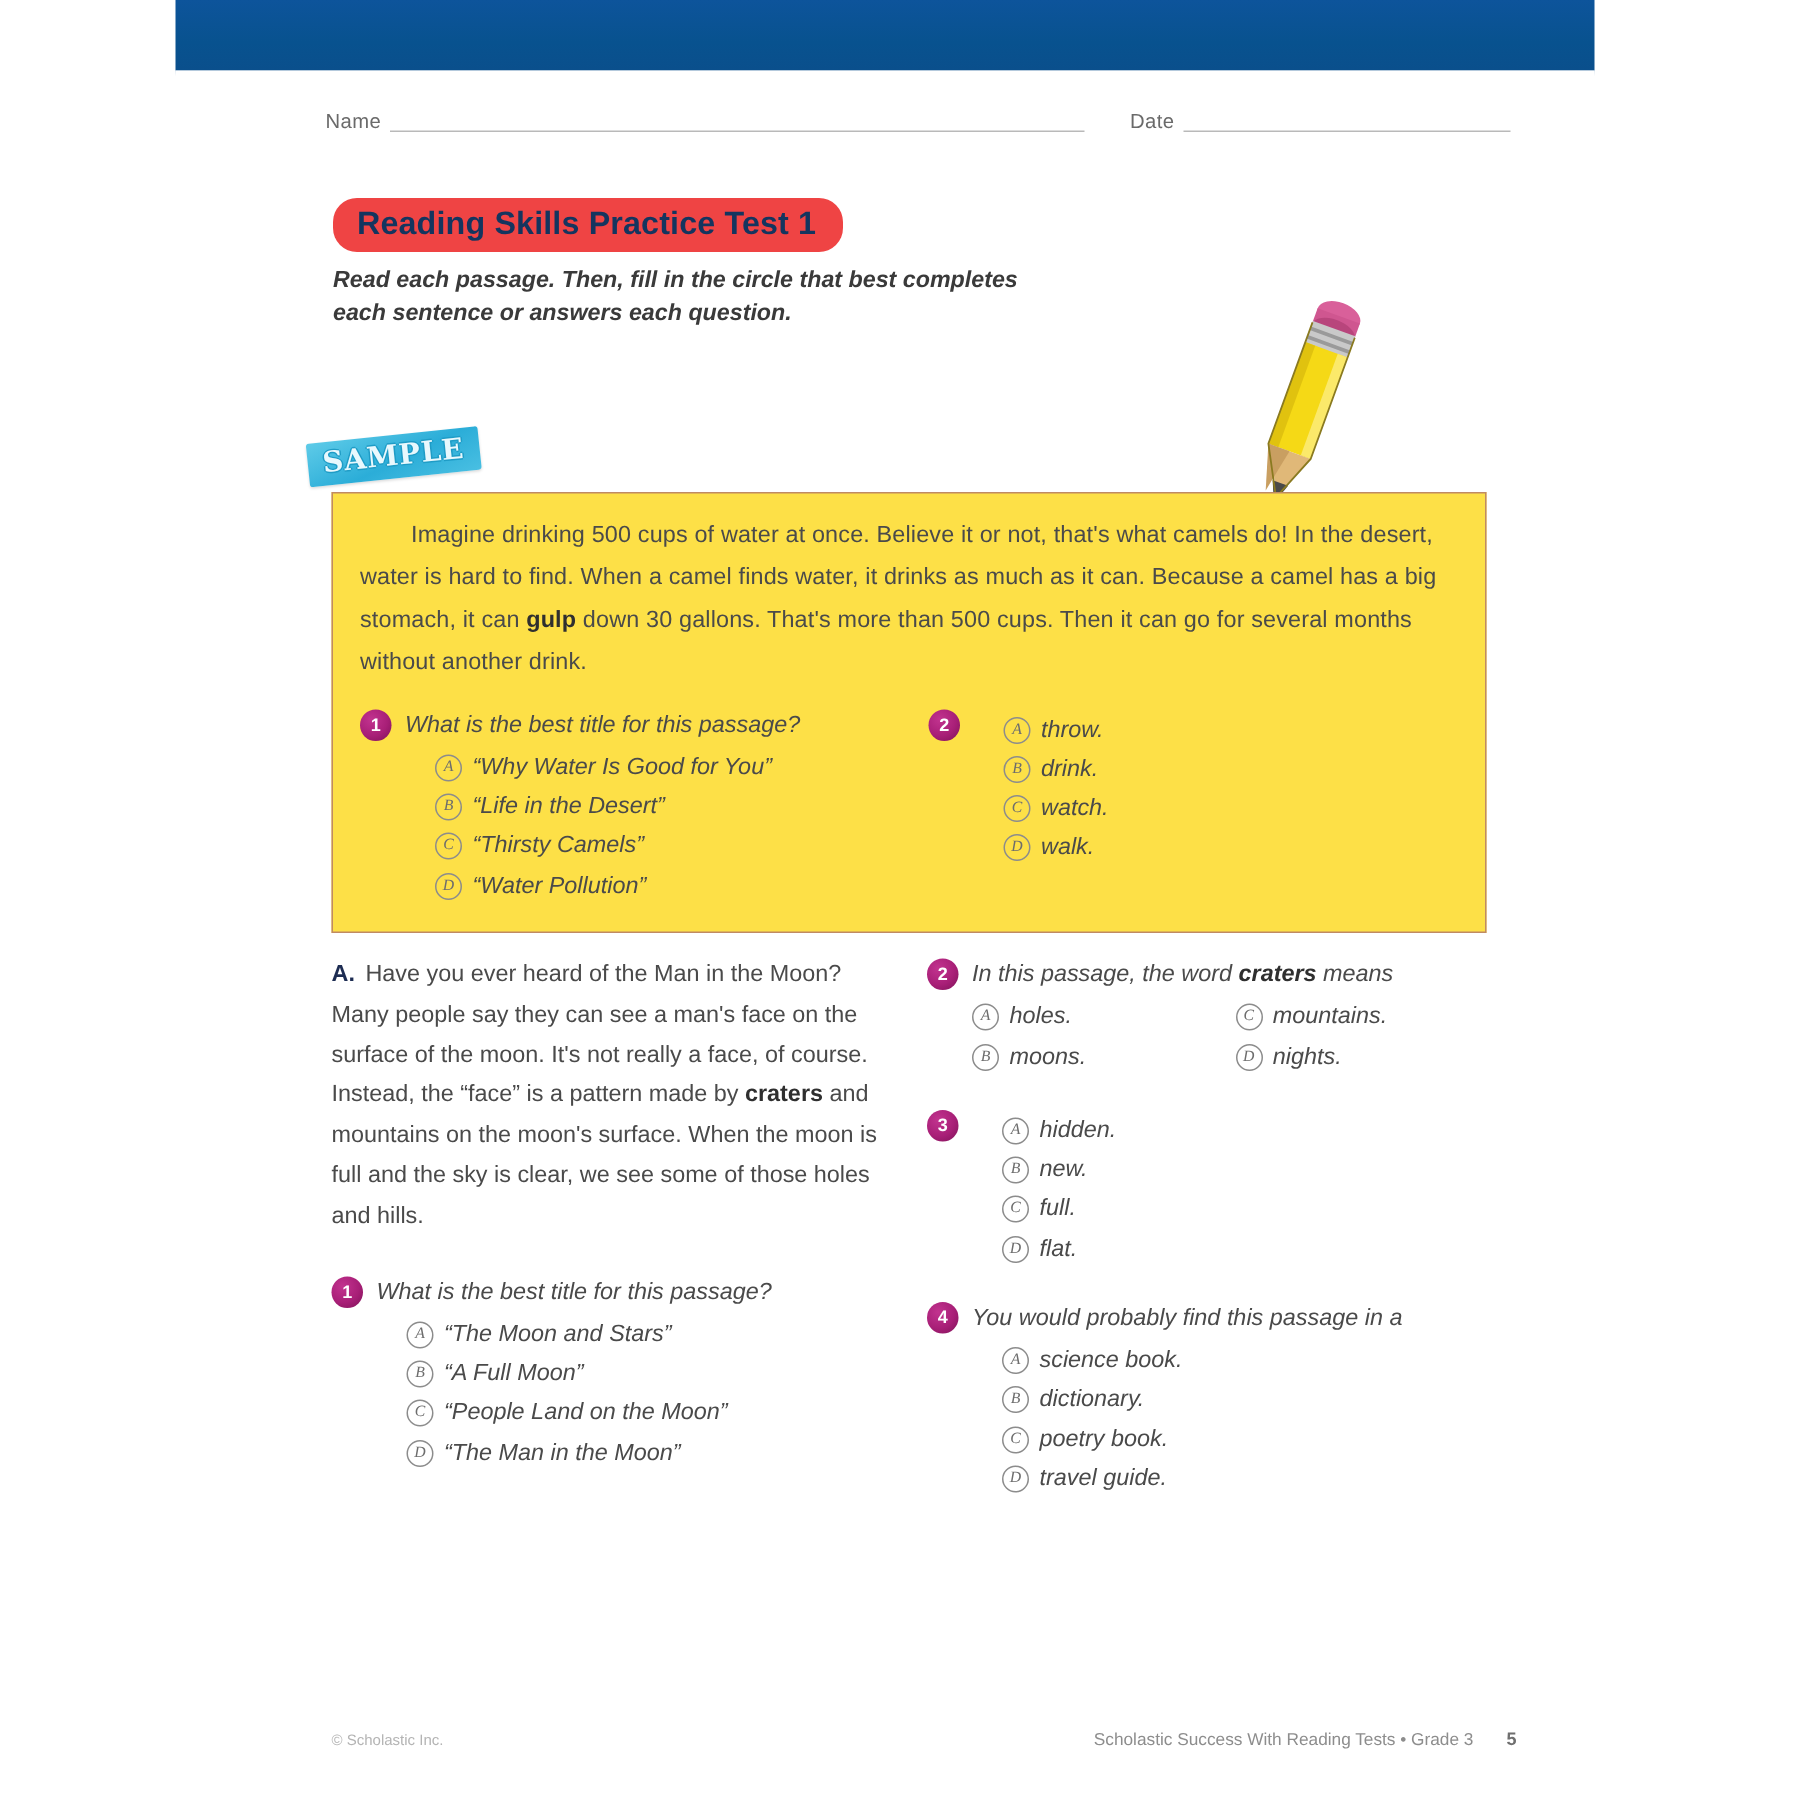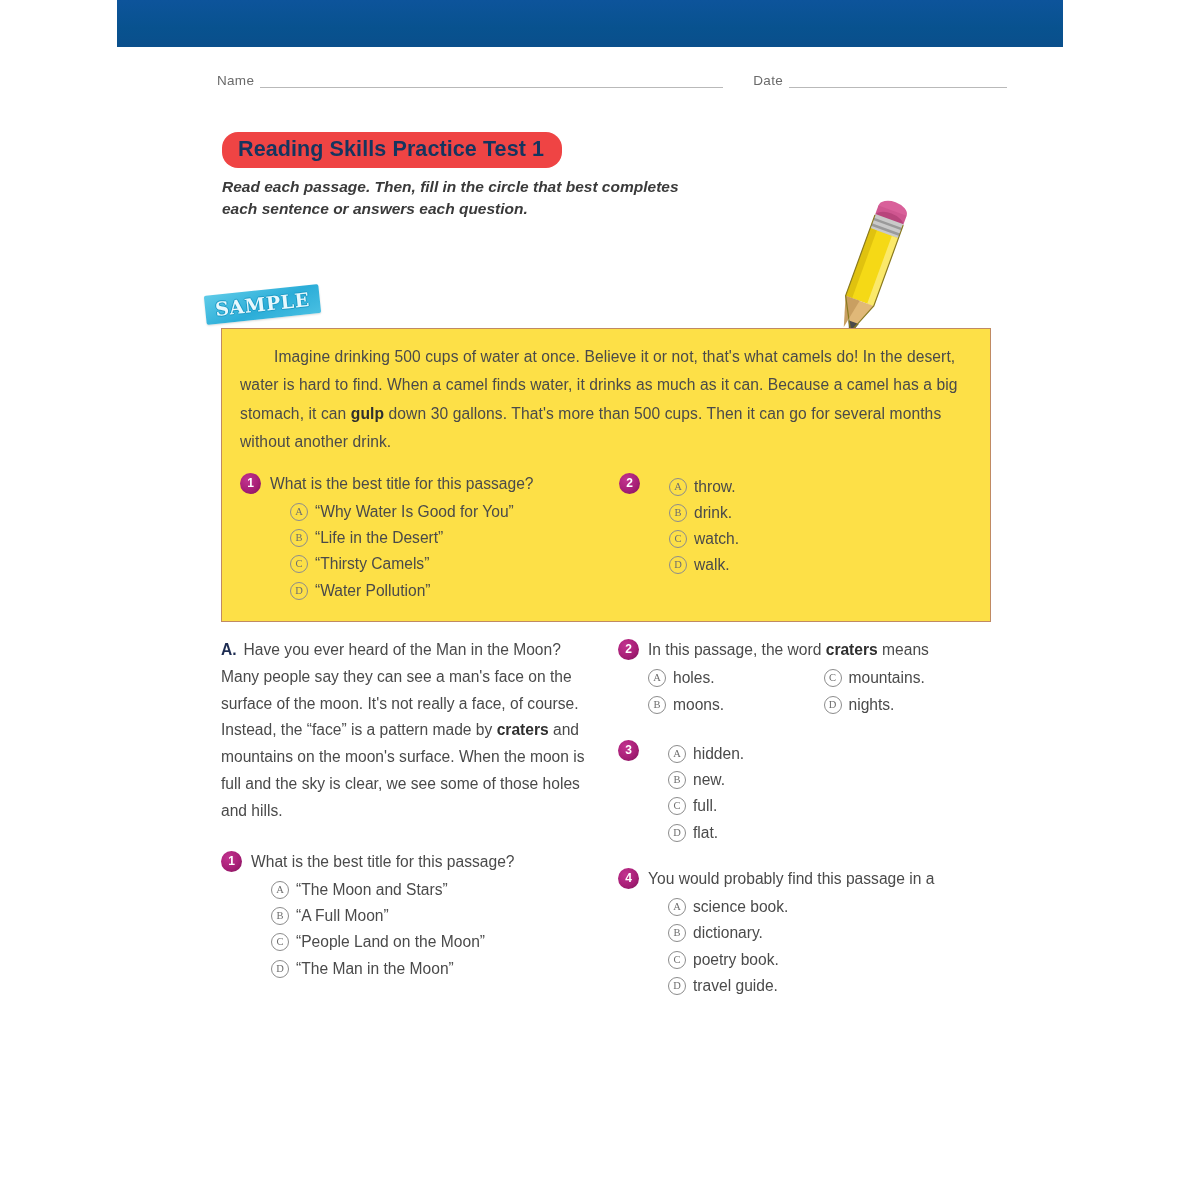--- a/index.html
+++ b/index.html
@@ -168,21 +168,21 @@
     border-radius: 50%;
     background: radial-gradient(circle at 36% 32%, #c2338f 0%, #a81f77 55%, #7d1257 100%);
     color: #fff;
     font-size: 12px;
     font-weight: bold;
     line-height: 21px;
     text-align: center;
     margin-top: 2px;
     margin-right: 9px;
   }
-  .qbody { flex: 1 1 auto; }
+  .qbody { flex: 1 1 auto; font-style: italic; }
   .q-text {
     font-size: 15.6px;
     line-height: 1.62;
     color: #4a4a4a;
   }
   .options { margin-top: 3px; }
   .options.two-col {
     display: flex;
     flex-wrap: wrap;
   }
@@ -466,14 +466,21 @@
                   <span class="bubble">D</span>
                   <span>travel guide.</span>
                 </div>
               </div>
             </div>
           </div>
         </div>
     </div>
   </div>
 
+  <div class="footer">
+    <span class="copyright">© Scholastic Inc.</span>
+    <span class="footer-right">
+      <span>Scholastic Success With Reading Tests • Grade 3</span>
+      <span class="pageno">5</span>
+    </span>
+  </div>
 
 </div>
 
 </body></html>

